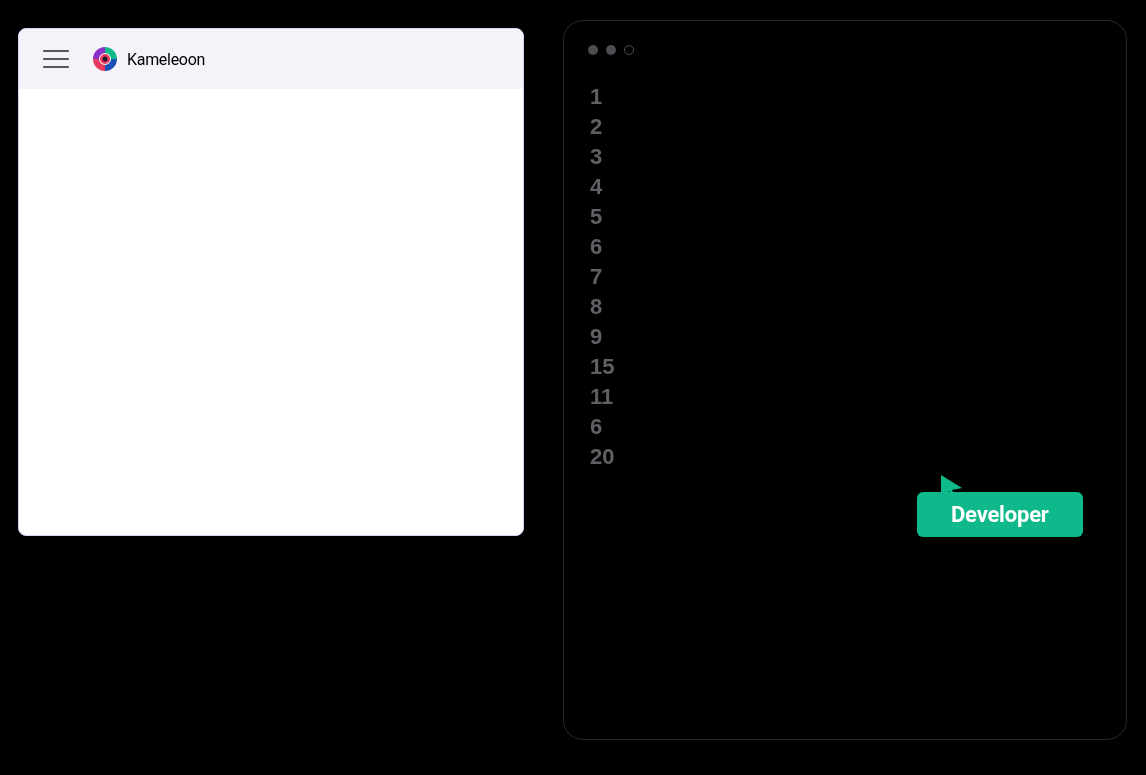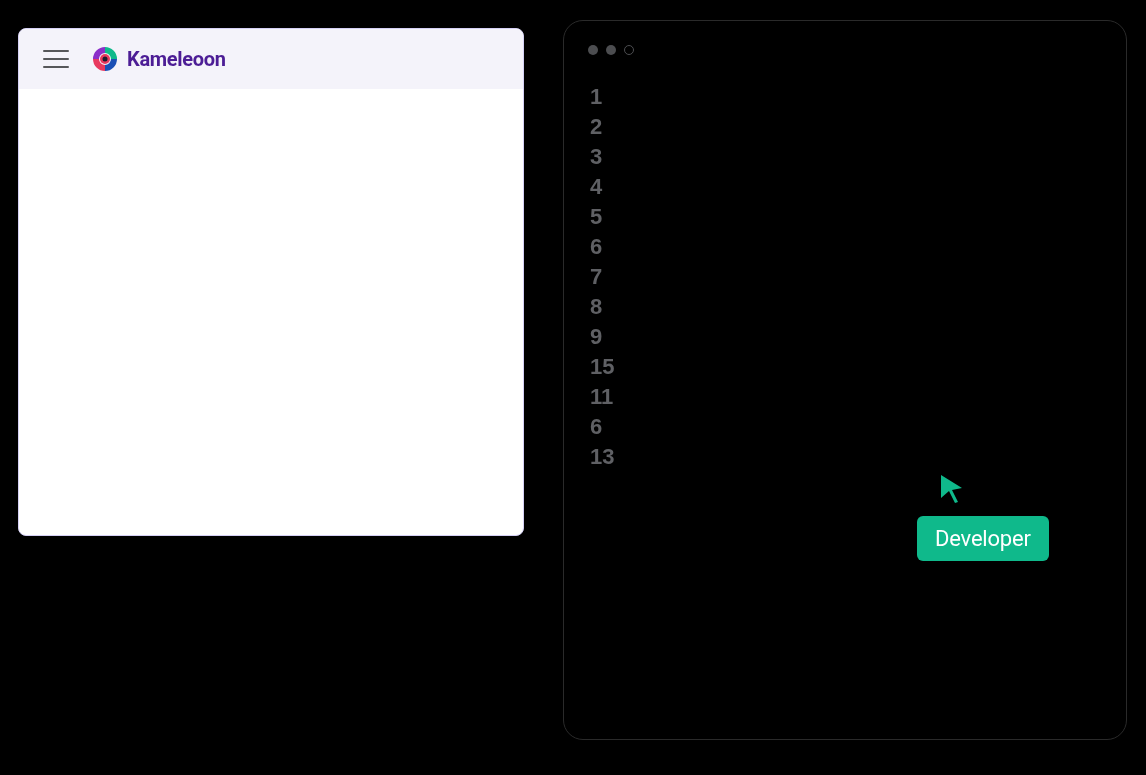--- a/index.html
+++ b/index.html
@@ -51,23 +51,23 @@
     .brand {
       display: flex;
       align-items: center;
       gap: 8px;
     }
     .brand-logo {
       width: 28px;
       height: 28px;
     }
     .brand-name {
-      font-size: 20px;
-      font-weight: 700;
-      color: #4c1d95;
+      font-size: 16px;
+      font-weight: 400;
+      color: #000000;
       letter-spacing: -0.3px;
     }
     .right-panel {
       position: absolute;
       left: 563px;
       top: 20px;
       width: 564px;
       height: 720px;
       background: #000;
       border: 1px solid #2a2a2a;
@@ -104,26 +104,26 @@
       font-family: -apple-system, BlinkMacSystemFont, "Segoe UI", sans-serif;
     }
     .cursor-arrow {
       position: absolute;
       left: 940px;
       top: 474px;
     }
     .dev-badge {
       position: absolute;
       left: 917px;
-      top: 516px;
+      top: 492px;
       background: #0fb98b;
       color: #fff;
       font-size: 22px;
-      font-weight: 400;
-      padding: 10px 18px;
+      font-weight: 700;
+      padding: 10px 34px;
       border-radius: 6px;
       letter-spacing: -0.2px;
     }
   </style>
 </head>
 <body>
 
 <div class="left-panel">
   <div class="left-header">
     <div class="hamburger">
@@ -157,21 +157,21 @@
     <div class="line-number">3</div>
     <div class="line-number">4</div>
     <div class="line-number">5</div>
     <div class="line-number">6</div>
     <div class="line-number">7</div>
     <div class="line-number">8</div>
     <div class="line-number">9</div>
     <div class="line-number">15</div>
     <div class="line-number">11</div>
     <div class="line-number">6</div>
-    <div class="line-number">13</div>
+    <div class="line-number">20</div>
   </div>
 </div>
 
 <svg class="cursor-arrow" width="26" height="30" viewBox="0 0 26 30">
   <path d="M1 1 L22 14 L12 16 L18 28 L15 29 L9 17 L1 24 Z" fill="#0fb98b"></path>
 </svg>
 
 <div class="dev-badge">Developer</div>
 
 </body></html>

